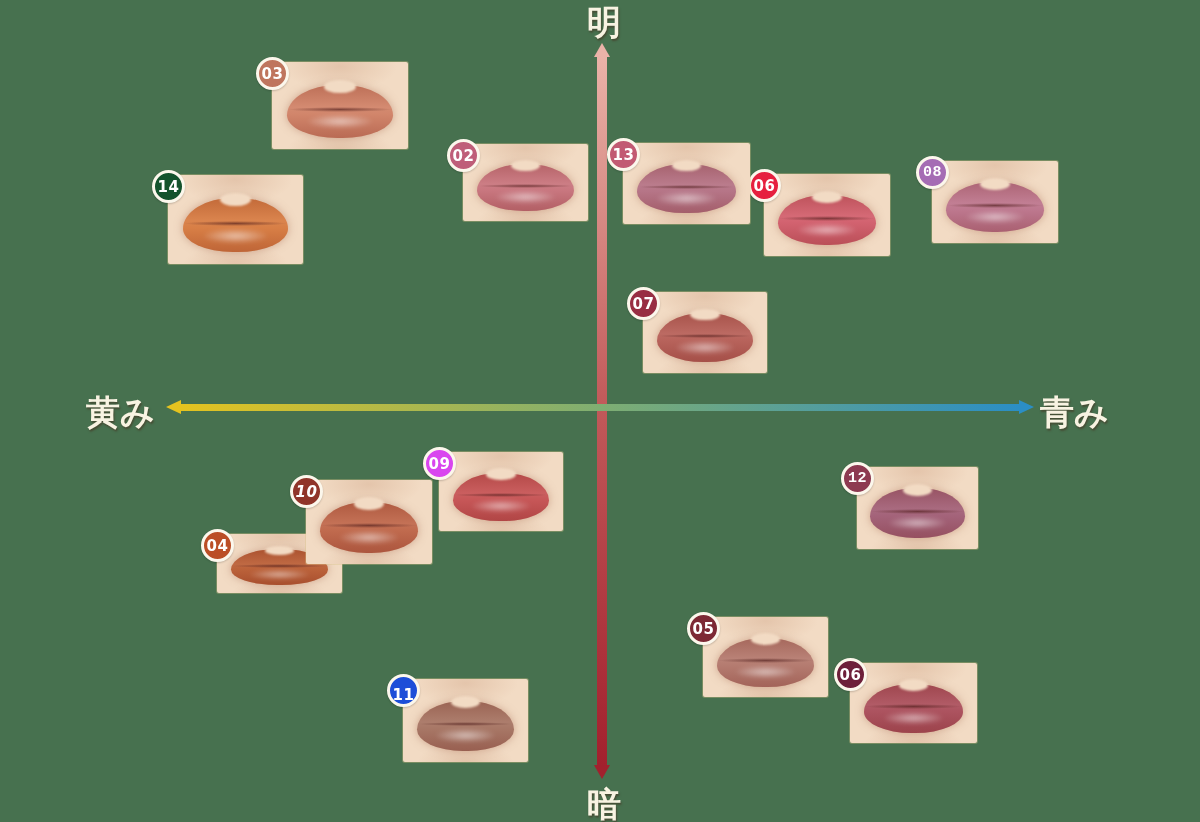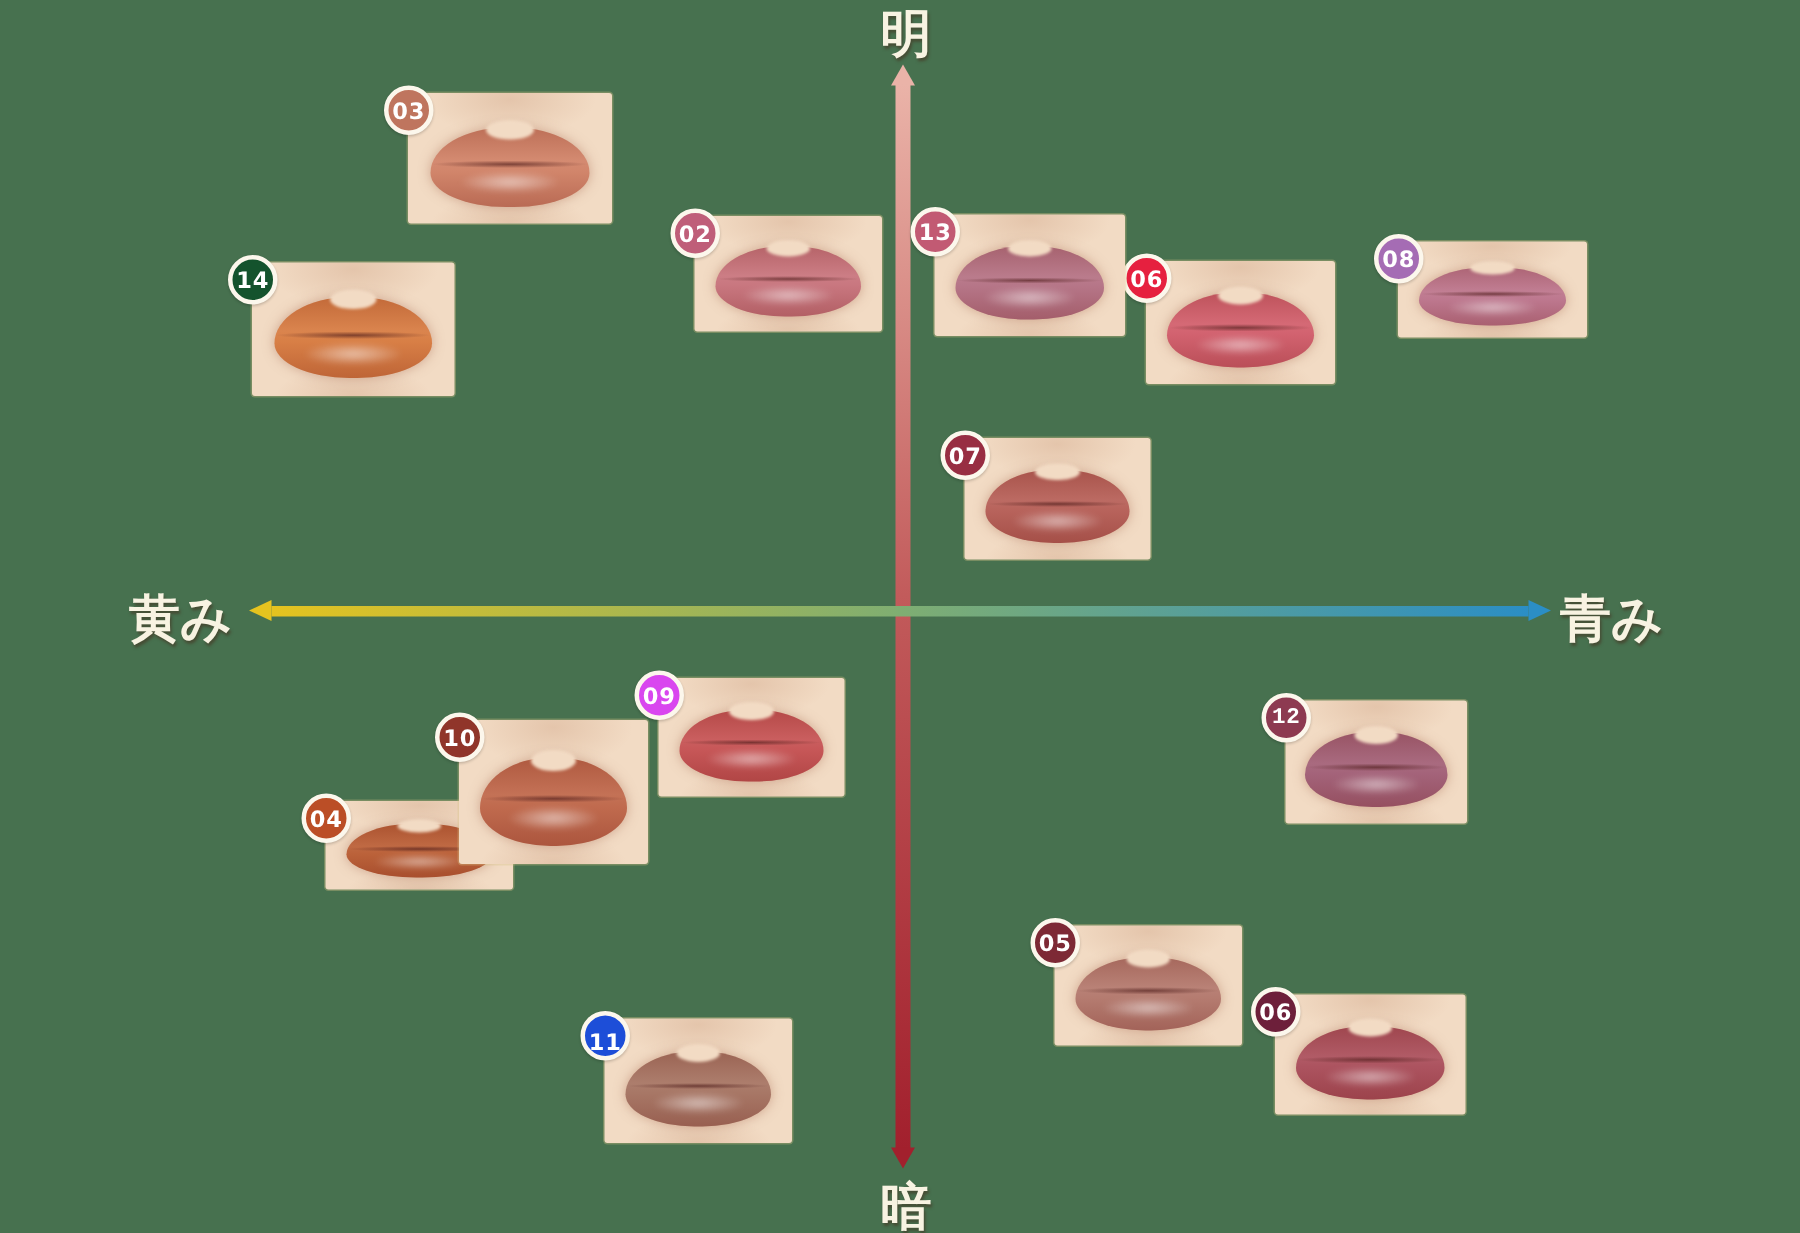--- a/index.html
+++ b/index.html
@@ -167,21 +167,21 @@
     <div class="lip-area" style="--skin: #f2dbc4;">
         <div class="shade"></div>
       <div class="lip" style="background-color: rgb(180, 91, 83);">
           <div class="bow"></div>
           <div class="lip-seam"></div>
           <div class="lip-gloss"></div>
         </div>
     </div>
   </div>
 
-  <div class="swatch" style="left: 932px; top: 161px; width: 126px; height: 64px;">
+  <div class="swatch" style="left: 932px; top: 161px; width: 126px; height: 82px; font-family: Liberation Mono, monospace;">
     <div class="badge" style="background-color: rgb(165, 108, 180);">
         <span>08</span>
       </div>
     <div class="lip-area" style="--skin: #f2dbc4;">
         <div class="shade"></div>
       <div class="lip" style="background-color: rgb(186, 113, 137);">
           <div class="bow"></div>
           <div class="lip-seam"></div>
           <div class="lip-gloss"></div>
         </div>
@@ -195,21 +195,21 @@
     <div class="lip-area" style="--skin: #f2dbc4;">
         <div class="shade"></div>
       <div class="lip" style="background-color: rgb(196, 78, 79);">
           <div class="bow"></div>
           <div class="lip-seam"></div>
           <div class="lip-gloss"></div>
         </div>
     </div>
   </div>
 
-  <div class="swatch" style="left: 306px; top: 480px; width: 126px; height: 96px;">
+  <div class="swatch" style="left: 306px; top: 480px; width: 126px; height: 84px; font-style: italic;">
     <div class="badge" style="background-color: rgb(144, 53, 42);">
         <span>10</span>
       </div>
     <div class="lip-area" style="--skin: #f2dbc4;">
         <div class="shade"></div>
       <div class="lip" style="background-color: rgb(189, 99, 69);">
           <div class="bow"></div>
           <div class="lip-seam"></div>
           <div class="lip-gloss"></div>
         </div>

